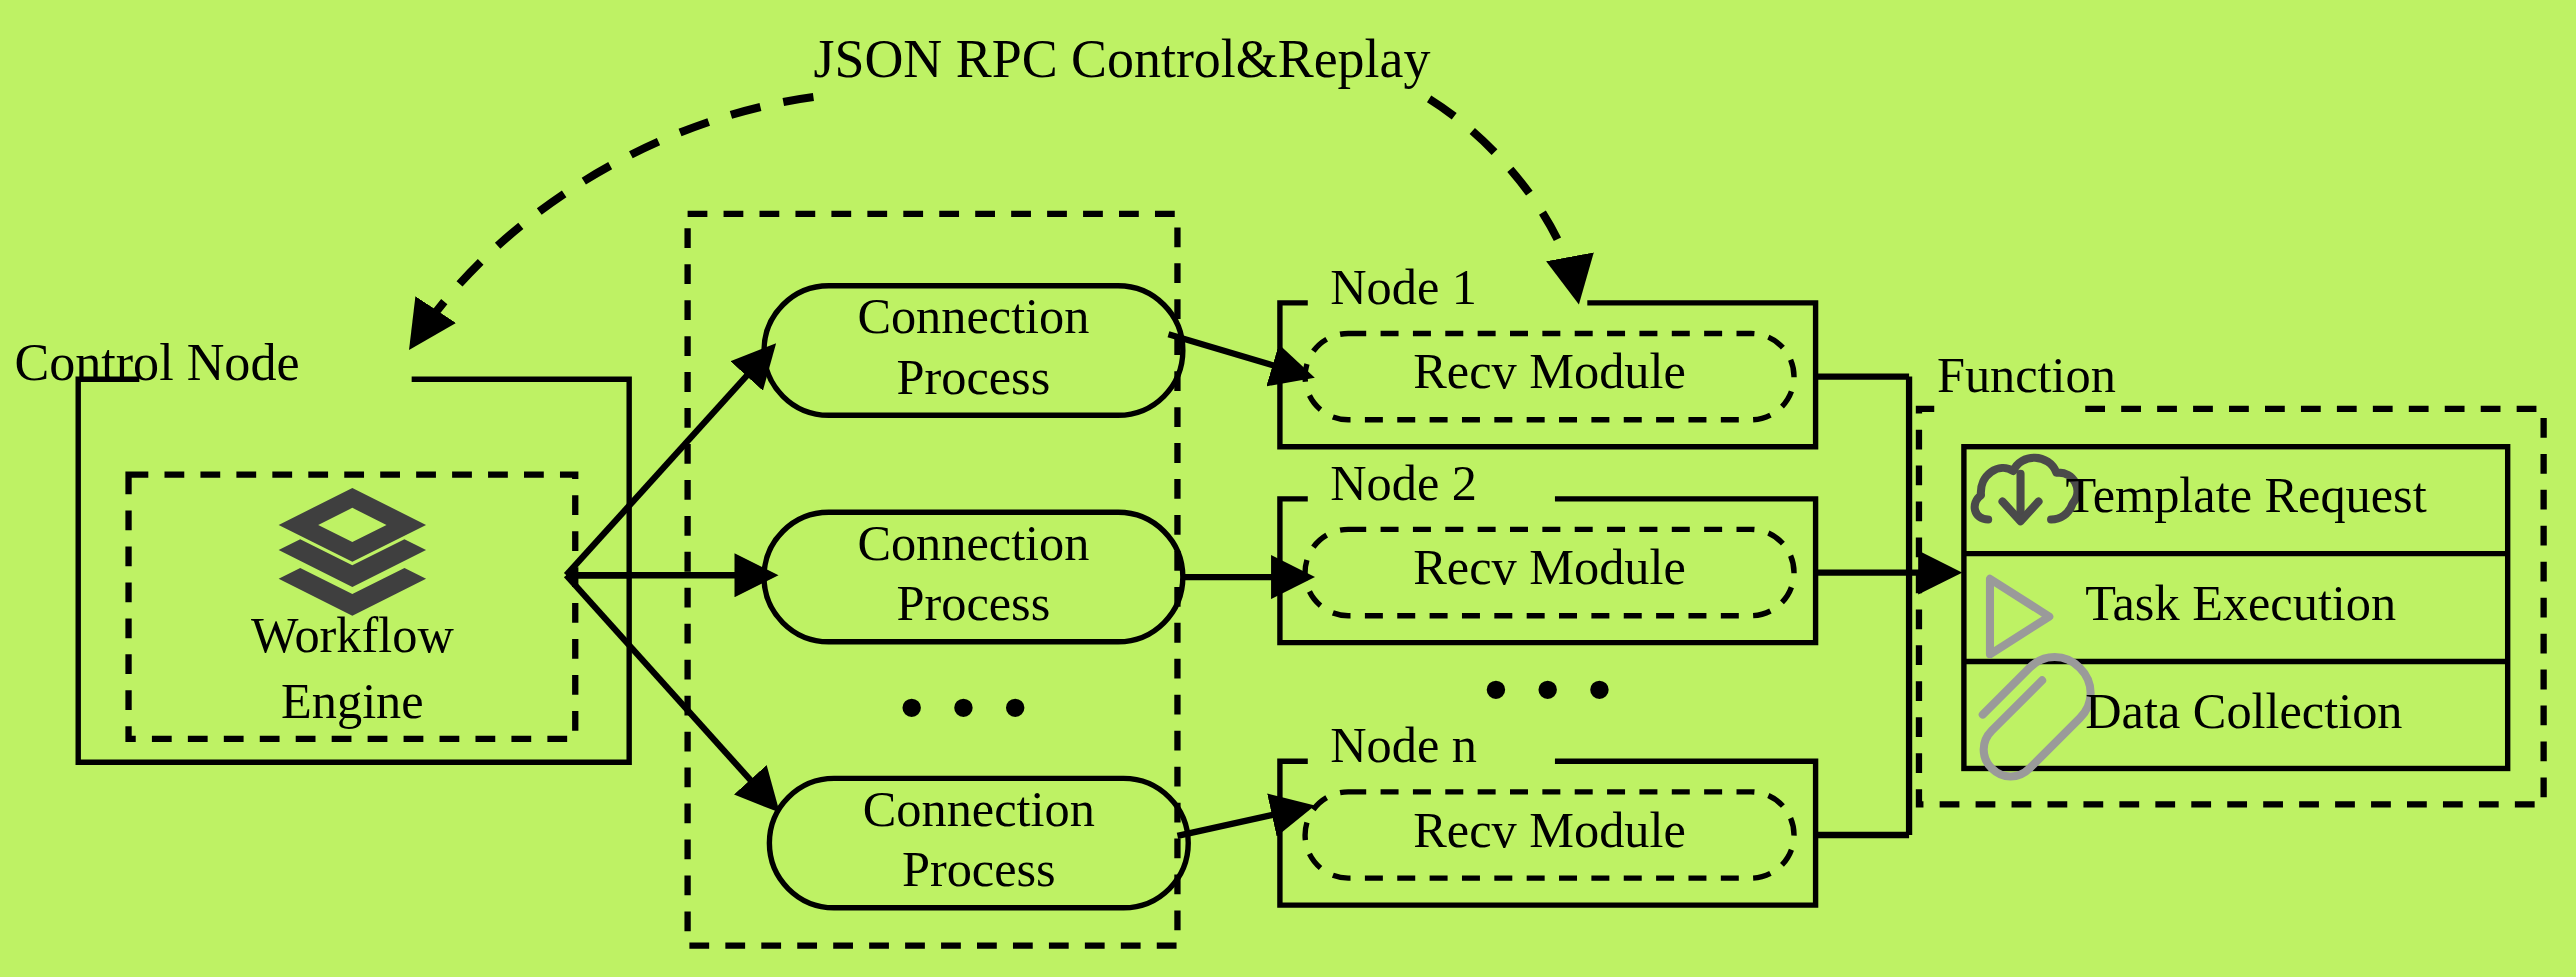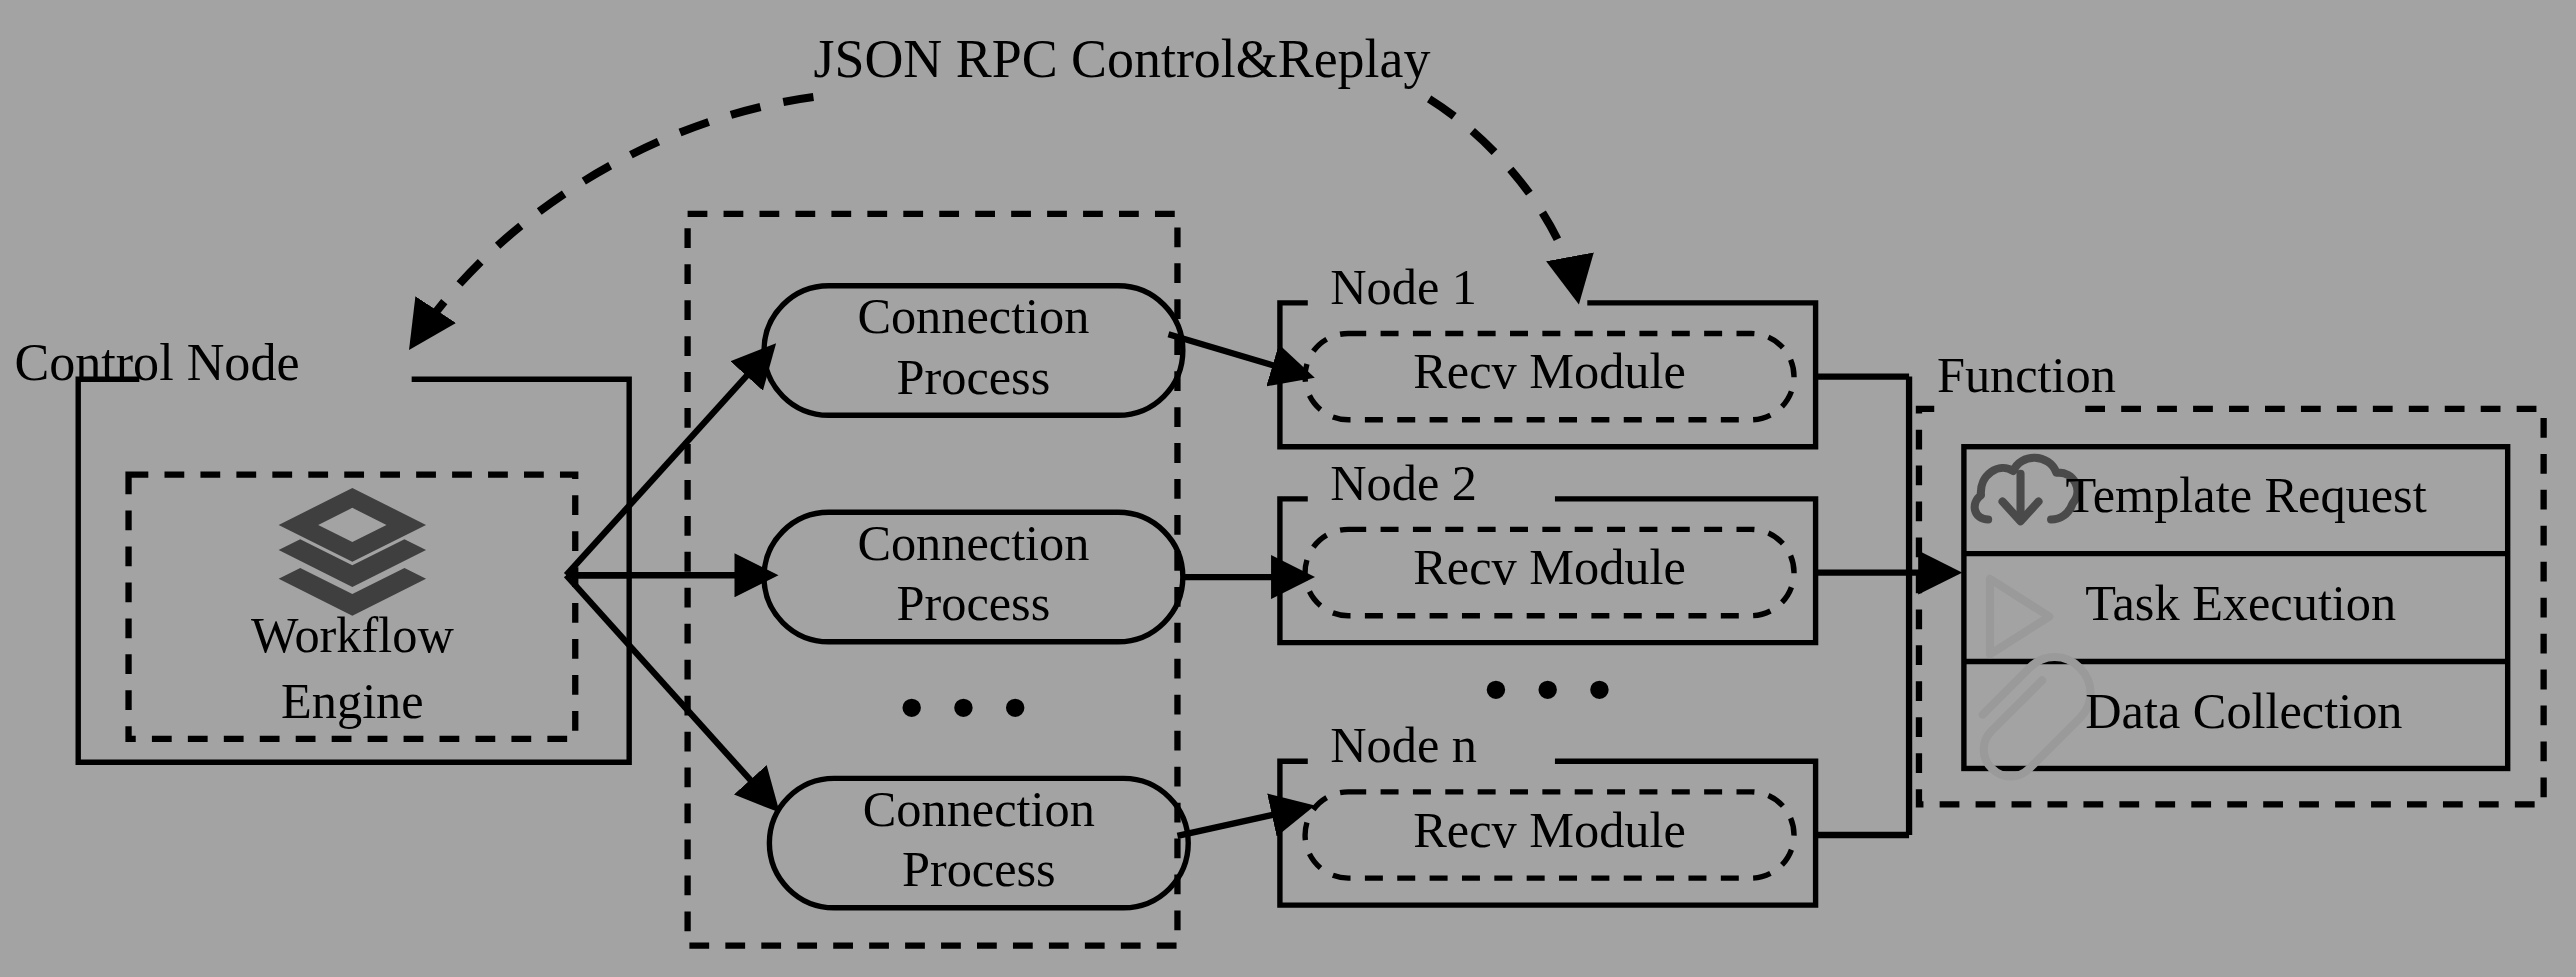--- a/index.html
+++ b/index.html
@@ -8,21 +8,21 @@
     padding: 0;
     background: #ffffff;
   }
   body {
     font-family: "Liberation Serif", "DejaVu Serif", serif;
   }
   #diagram-root {
     position: relative;
     width: 2576px;
     height: 977px;
-    background: #a3a3a3;
+    background: #bef264;
     overflow: hidden;
     text-decoration: underline;
   }
   svg.canvas {
     position: absolute;
     top: 0; left: 0;
     width: 2576px;
     height: 977px;
   }
   text {

